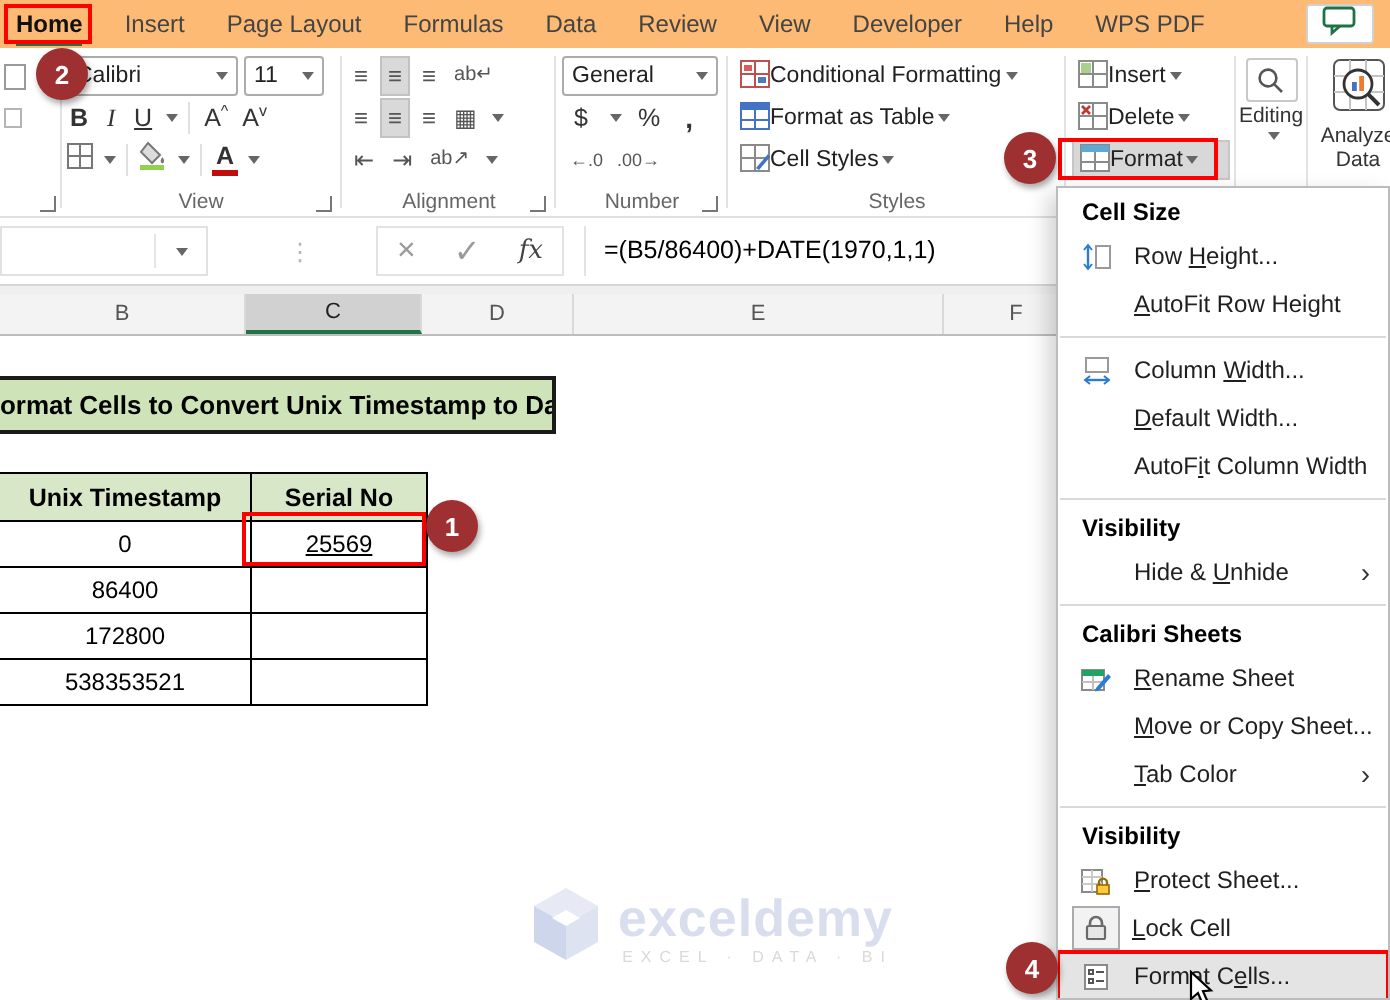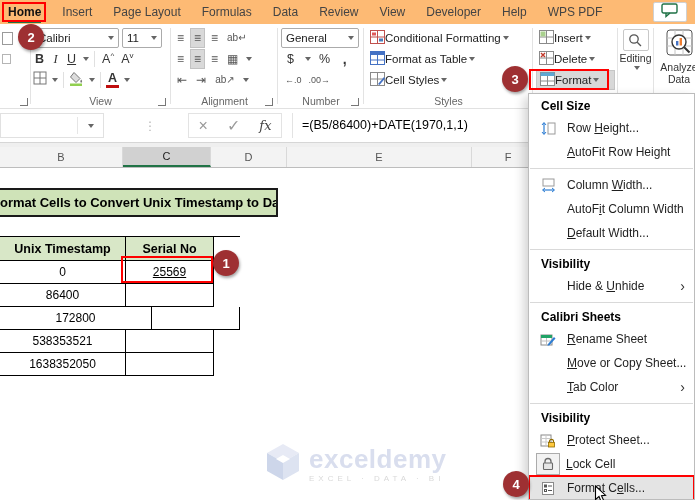--- a/index.html
+++ b/index.html
@@ -60,21 +60,21 @@
   .chfill{flex:1}
 
   
   #sheet{position:absolute;left:0;top:168px;width:695px;height:332px;background:#fff}
   #banner{position:absolute;left:-10px;top:20px;width:288px;height:29px;line-height:25px;background:var(--bannerbg);border:2px solid #1a1a1a;font-weight:bold;font-size:13px;text-align:center;color:#000;white-space:nowrap;overflow:hidden}
   #utable{position:absolute;left:-1px;top:68px;border-left:1px solid #000;border-top:1px solid #000;background:#fff}
   .utr{display:flex}
   .utc{border-right:1px solid #000;border-bottom:1px solid #000;display:flex;align-items:center;justify-content:center;font-size:12px;background:#fff;color:#000}
   .uth{background:var(--headbg);font-weight:bold;font-size:12.5px}
   .wm{position:absolute;left:266px;top:275px;display:flex;align-items:center;gap:9px}
-  .wm-text{display:flex;flex-direction:column;align-items:flex-start}
+  .wm-text{display:flex;flex-direction:column;align-items:flex-end}
   .wm-brand{font-size:26px;font-weight:bold;color:#d9deee;letter-spacing:.5px;line-height:26px}
   .wm-tag{font-size:8px;letter-spacing:4px;color:#d9d9d9;margin-top:2px}
 
   
   #menu{position:absolute;left:528px;top:93px;width:167px;height:407px;background:#fff;border:1px solid #bcbcbc;box-shadow:-4px 4px 10px rgba(0,0,0,.18);z-index:40;padding-top:2px;font-size:12px;color:#1f1f1f;overflow:hidden}
   .m-h{height:20px;line-height:20px;font-weight:bold;padding-left:12px;color:#000}
   .m-i{height:24px;display:flex;align-items:center;position:relative;cursor:default}
   .m-ic{width:26px;margin-left:6px;display:flex;justify-content:center;align-items:center;flex:0 0 26px;height:22px}
   .m-ic.boxed{border:1px solid #ababab;background:#f2f2f2;width:24px;flex-basis:24px;margin-left:7px}
   .m-lb{margin-left:6px;white-space:nowrap}
@@ -357,29 +357,25 @@
         </div>
         <div class="utr">
           <div class="utc" style="width: 126px; height: 23px;">0</div>
           <div class="utc" style="width: 88px; height: 23px; text-decoration: underline;">25569</div>
         </div>
         <div class="utr">
           <div class="utc" style="width: 126px; height: 23px;">86400</div>
           <div class="utc" style="width: 88px; height: 23px;"></div>
         </div>
         <div class="utr">
-          <div class="utc" style="width: 152px; height: 23px;">172800</div>
+          <div class="utc" style="width: 126px; height: 23px;">172800</div>
           <div class="utc" style="width: 88px; height: 23px;"></div>
         </div>
         <div class="utr">
           <div class="utc" style="width: 126px; height: 23px;">538353521</div>
-          <div class="utc" style="width: 88px; height: 23px;"></div>
-        </div>
-        <div class="utr">
-          <div class="utc" style="width: 126px; height: 23px;">1638352050</div>
           <div class="utc" style="width: 88px; height: 23px;"></div>
         </div>
       </div>
     <div class="wm">
       <span>
         <svg width="34" height="38" viewBox="0 0 34 38">
             <polygon points="17,1 33,10 17,19 1,10" fill="#e7eaf5"></polygon>
             <polygon points="1,10 17,19 17,37 1,28" fill="#cdd6ea"></polygon>
             <polygon points="33,10 17,19 17,37 33,28" fill="#dde3f1"></polygon>
             <polygon points="17,12 24,16 17,20 10,16" fill="#fff"></polygon>
@@ -416,25 +412,25 @@
             <rect x="2" y="1" width="11" height="7" fill="#fff" stroke="#9a9a9a"></rect>
             <line x1="2" y1="12" x2="13" y2="12" stroke="#2b7cd3" stroke-width="1.2"></line>
             <path d="M4 10 L1.5 12 L4 14" fill="none" stroke="#2b7cd3"></path>
             <path d="M11 10 L13.5 12 L11 14" fill="none" stroke="#2b7cd3"></path>
           </svg>
         </span>
         <span class="m-lb">Column <u>W</u>idth...</span>
       </div>
       <div class="m-i">
         <span class="m-ic"></span>
+        <span class="m-lb"><u>D</u>efault Width...</span>
+      </div>
+      <div class="m-i">
+        <span class="m-ic"></span>
         <span class="m-lb">AutoF<u>i</u>t Column Width</span>
-      </div>
-      <div class="m-i">
-        <span class="m-ic"></span>
-        <span class="m-lb"><u>D</u>efault Width...</span>
       </div>
       <div class="m-s"></div>
       <div class="m-h">Visibility</div>
       <div class="m-i">
         <span class="m-ic"></span>
         <span class="m-lb">Hide &amp; <u>U</u>nhide</span>
         <span class="m-ar">›</span>
       </div>
       <div class="m-s"></div>
       <div class="m-h">Calibri Sheets</div>

